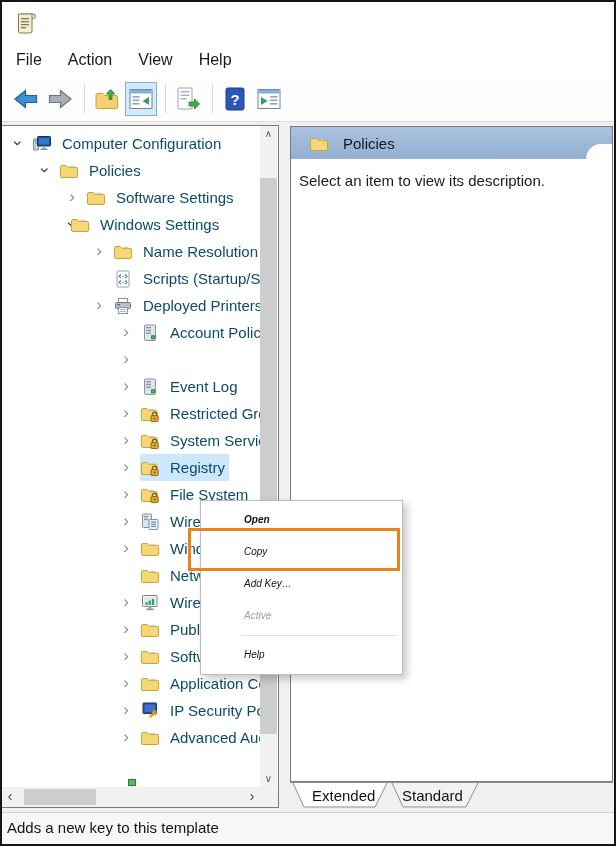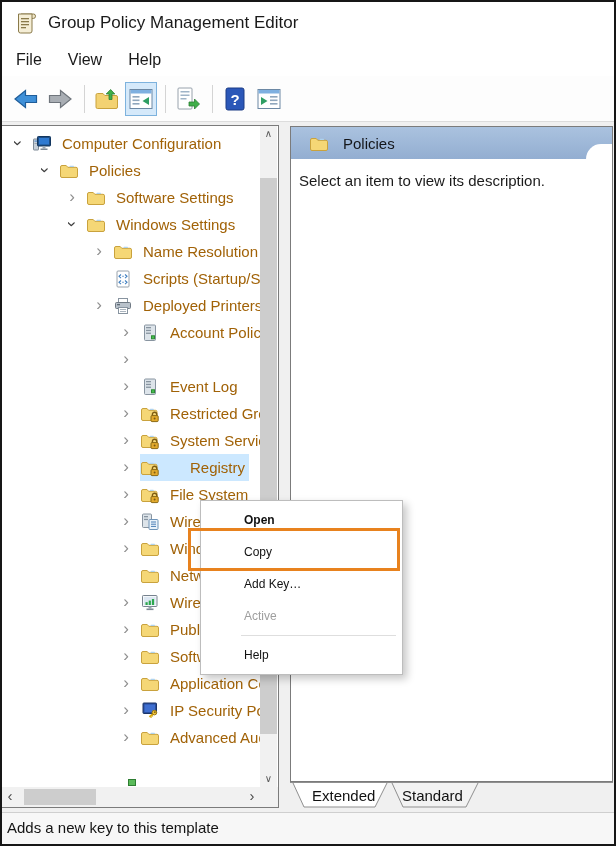--- a/index.html
+++ b/index.html
@@ -39,21 +39,21 @@
     background:#fff; border:1px solid #7b7b7b; border-left:none; }
   .tree { position:absolute; left:0; top:0; width:258px; height:660px; overflow:hidden; padding-top:4px; }
   .tree-row { position:relative; height:27px; white-space:nowrap; }
   .chev { position:absolute; width:16px; top:0; line-height:26px; text-align:center;
     font-size:17px; color:#909090; }
   .chev.expanded { color:#3f3f3f; transform:rotate(90deg); }
   .row-content { position:absolute; top:0; height:27px; display:flex; align-items:center; padding-right:4px; }
   .row-content.selected { background:#cce8ff; }
   .tree-icon { width:20px; height:18px; flex:0 0 20px; }
   .tree-icon svg { width:20px; height:18px; display:block; }
-  .tree-label { font-size:15px; color:#a16207; margin-left:10px; }
+  .tree-label { font-size:15px; color:#0c4a6e; margin-left:10px; }
   .partial-icon { position:absolute; left:126px; top:653px; width:8px; height:7px;
     background:#5abb5a; border:1px solid #2e7d32; }
 
   
   .vscroll { position:absolute; left:258px; top:0; width:17px; height:661px; background:#f1f1f1; }
   .vscroll .arr { position:absolute; left:0; width:17px; height:16px; text-align:center;
     font-size:10px; line-height:16px; color:#5a5a5a; }
   .vscroll .arr.up { top:0; } .vscroll .arr.down { bottom:0; }
   .vthumb { position:absolute; left:0; top:52px; width:17px; height:556px; background:#cdcdcd; }
   .hscroll { position:absolute; left:0; top:661px; width:258px; height:20px; background:#f1f1f1; }
@@ -79,21 +79,21 @@
 
   
   .statusbar { position:absolute; left:0; top:810px; width:100%; height:32px;
     background:#f7f7f7; border-top:1px solid #cfcfcf; font-size:15px; color:#141414;
     line-height:30px; padding-left:5px; }
 
   
   .context-menu { position:absolute; left:198px; top:498px; width:203px;
     background:#fff; border:1px solid #bdbdbd; box-shadow:4px 4px 8px rgba(0,0,0,0.22);
     padding:3px 0; z-index:10; }
-  .cm-item { height:32px; line-height:32px; padding-left:43px; font-size:12px; color:#111; cursor:default; }
+  .cm-item { height:32px; line-height:32px; padding-left:43px; font-size:10px; color:#111; cursor:default;font-style:italic; }
   .cm-item.bold { font-weight:700; }
   .cm-item.disabled { color:#9e9e9e; }
   .cm-sep { border-top:1px solid #dedede; margin:3px 6px 3px 40px; }
 
   
   .annotation { position:absolute; left:186px; top:526px; width:212px; height:43px;
     border:3px solid #e8821e; z-index:20; pointer-events:none; }
 </style>
 </head>
 <body>
@@ -104,25 +104,25 @@
     <span class="app-icon" id="app-icon">
         <svg viewBox="0 0 24 24">
           <path d="M7 3 h12.5 q2 0 2 2.2 0 2.2 -2 2.2 h-1.5" fill="#efe6c8" stroke="#8a7a4a"></path>
           <path d="M4.5 3 H18 v17 q0 2 -2 2 H6.5 q-2 0 -2 -2 Z" fill="#f5eed6" stroke="#8a7a4a"></path>
           <rect x="7" y="7" width="8" height="1.3" fill="#8a7a4a"></rect>
           <rect x="7" y="10" width="8" height="1.3" fill="#8a7a4a"></rect>
           <rect x="7" y="13" width="8" height="1.3" fill="#8a7a4a"></rect>
           <rect x="7" y="16" width="5" height="1.3" fill="#8a7a4a"></rect>
         </svg>
       </span>
-    <span class="title-text">Group Policy Management Editor</span>
   </div>
 
   <div class="menubar" id="menubar">
       <span class="menu-item">File</span>
+      <span class="menu-item">Action</span>
       <span class="menu-item">View</span>
       <span class="menu-item">Help</span>
     </div>
 
   <div class="toolbar" id="toolbar">
       <div class="tb-btn">
         <svg viewBox="0 0 26 26">
           <path d="M2 13 L12.5 4.5 v5 h11 v7 h-11 v5 Z" fill="#3f90d8" stroke="#1f5d99" stroke-width="1.2"></path>
         </svg>
       </div>
@@ -217,21 +217,21 @@
               <svg viewBox="0 0 20 18">
                 <path d="M1.5 5 Q1.5 3.5 3 3.5 h4.2 l1.6 1.8 H17 Q18.5 5.3 18.5 6.8 V14 q0 1.5 -1.5 1.5 H3 Q1.5 15.5 1.5 14 Z" fill="#f5d776" stroke="#c9a23d"></path>
                 <rect x="10.5" y="3.8" width="4.5" height="1.3" rx="0.65" fill="#aed2ee"></rect>
               </svg>
             </span>
             <span class="tree-label">Software Settings</span>
           </span>
         </div>
         <div class="tree-row">
           <span class="chev expanded" style="left: 62px;">›</span>
-          <span class="row-content" style="left: 84px;">
+          <span class="row-content" style="left: 68px;">
             <span class="tree-icon">
               <svg viewBox="0 0 20 18">
                 <path d="M1.5 5 Q1.5 3.5 3 3.5 h4.2 l1.6 1.8 H17 Q18.5 5.3 18.5 6.8 V14 q0 1.5 -1.5 1.5 H3 Q1.5 15.5 1.5 14 Z" fill="#f5d776" stroke="#c9a23d"></path>
                 <rect x="10.5" y="3.8" width="4.5" height="1.3" rx="0.65" fill="#aed2ee"></rect>
               </svg>
             </span>
             <span class="tree-label">Windows Settings</span>
           </span>
         </div>
         <div class="tree-row">
@@ -332,21 +332,21 @@
                 <path d="M12.4 11 v-1.6 a2.2 2.2 0 0 1 4.4 0 V11" fill="none" stroke="#7c5b12" stroke-width="1.4"></path>
                 <rect x="11" y="10.6" width="7.2" height="6" rx="1" fill="#e3aa2d" stroke="#8a6914"></rect>
                 <circle cx="14.6" cy="13.4" r="1" fill="#7c5b12"></circle>
               </svg>
             </span>
             <span class="tree-label">System Services</span>
           </span>
         </div>
         <div class="tree-row">
           <span class="chev" style="left: 116px;">›</span>
-          <span class="row-content selected" style="left: 138px; gap: 20px;">
+          <span class="row-content selected" style="left: 138px;">
             <span class="tree-icon">
               <svg viewBox="0 0 20 18">
                 <path d="M1.5 5 Q1.5 3.5 3 3.5 h4 l1.6 1.8 H15.5 Q17 5.3 17 6.8 V14 q0 1.5 -1.5 1.5 H3 Q1.5 15.5 1.5 14 Z" fill="#f5d776" stroke="#c9a23d"></path>
                 <rect x="9.8" y="3.8" width="4" height="1.3" rx="0.65" fill="#aed2ee"></rect>
                 <path d="M12.4 11 v-1.6 a2.2 2.2 0 0 1 4.4 0 V11" fill="none" stroke="#7c5b12" stroke-width="1.4"></path>
                 <rect x="11" y="10.6" width="7.2" height="6" rx="1" fill="#e3aa2d" stroke="#8a6914"></rect>
                 <circle cx="14.6" cy="13.4" r="1" fill="#7c5b12"></circle>
               </svg>
             </span>
             <span class="tree-label">Registry</span>

